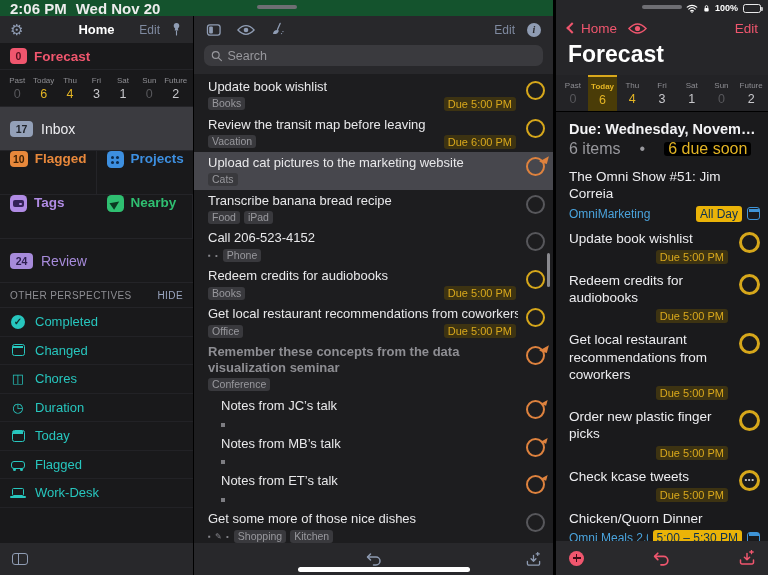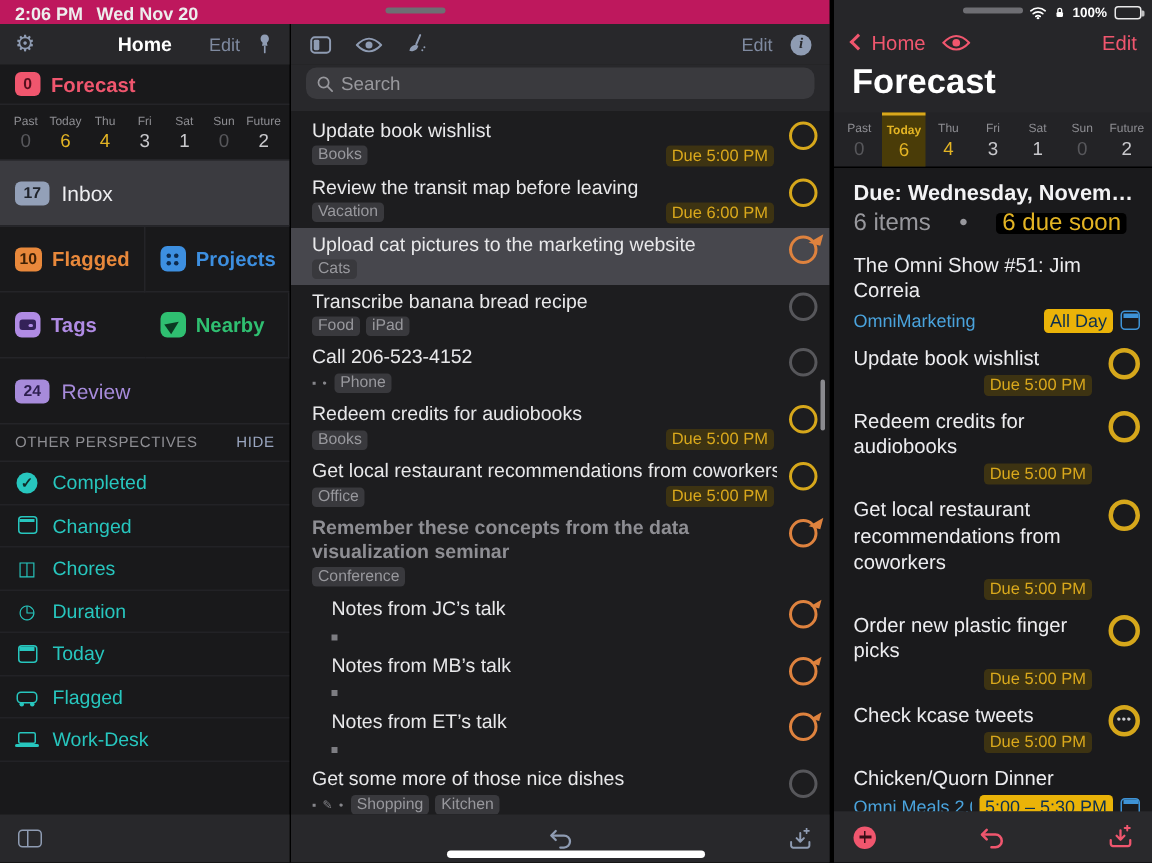--- a/index.html
+++ b/index.html
@@ -3,21 +3,21 @@
 <meta charset="utf-8">
 <style>
 *{margin:0;padding:0;box-sizing:border-box}
 html,body{width:768px;height:575px;background:#000;font-family:"Liberation Sans",sans-serif;overflow:hidden}
 body{position:relative}
 .screen{display:flex;width:768px;height:575px}
 svg{display:block}
 
 .win-left{width:553px;display:flex;flex-direction:column;background:#1c1c1e}
 .gap{width:3px;background:#000}
-.statusbar-l{height:16px;background:#be185d;color:#ededed;font-size:12px;font-weight:bold;display:flex;align-items:flex-end;gap:9px;padding:0 10px;position:relative;flex:none}
+.statusbar-l{height:16px;background:#14532d;color:#ededed;font-size:15px;font-weight:bold;display:flex;align-items:center;gap:9px;padding:0 10px;position:relative;flex:none}
 .handle{position:absolute;left:50%;top:5px;transform:translateX(-50%);width:40px;height:4px;border-radius:2px;background:#6e6e73}
 .body-l{flex:1;display:flex;min-height:0}
 
 .sidebar{width:194px;display:flex;flex-direction:column;background:#19191b;border-right:1px solid #000;flex:none}
 .sb-toolbar{height:27px;background:#28282b;display:flex;align-items:center;padding:0 10px;position:relative;flex:none;color:#8f9cb3}
 .sb-title{position:absolute;left:0;right:0;text-align:center;font-weight:bold;font-size:13px;color:#fff;pointer-events:none}
 .sb-right{margin-left:auto;display:flex;align-items:center;gap:10px;font-size:12px;color:#7f8aa0}
 .gear{font-size:15px;line-height:1;color:#8f9cb3}
 .sb-scroll{flex:1;overflow:hidden}
 .row{display:flex;align-items:center;padding:0 10px;border-bottom:1px solid #242428}
@@ -33,21 +33,21 @@
 .day-label{font-size:8px;color:#8e8e93}
 .day-count{font-size:12.5px;color:#c9c9cd}
 .day[data-style="dim"] .day-count{color:#57575b}
 .day[data-style="accent"] .day-count{color:#E3B424}
 .day[data-style="selected"]{background:#4a3c08;border-top:2px solid #D9A81C}
 .day[data-style="selected"] .day-label{color:#E3B424;font-weight:bold}
 .day[data-style="selected"] .day-count{color:#E3B424}
 .inbox-row{height:44px;background:#3b3b40;gap:8px}
 .inbox-label{color:#ededf0;font-size:14px}
 .grid{display:flex;flex-wrap:wrap}
-.gcell{width:50%;height:44px;display:flex;align-items:center;gap:7px;padding:0 10px;border-bottom:1px solid #242428}
+.gcell{width:50%;height:44px;display:flex;align-items:flex-start;gap:7px;padding:0 10px;border-bottom:1px solid #242428}
 .gcell.gl{border-right:1px solid #242428}
 .lbl-orange{color:#E8883B;font-size:13.5px;font-weight:bold}
 .lbl-blue{color:#3D8FE0;font-size:13.5px;font-weight:bold}
 .lbl-green{color:#2FBF71;font-size:13.5px;font-weight:bold}
 .lbl-lav{color:#B08BE4;font-size:13.5px;font-weight:bold}
 .lbl-purple{color:#A78BDB;font-size:14px}
 .icon-sq{width:17px;height:17px;border-radius:4.5px;position:relative;flex:none}
 .icon-projects{background:#3D8FE0}
 .icon-projects::before{content:"";position:absolute;left:4.5px;top:4.5px;width:3px;height:3px;border-radius:50%;background:#0d2b4e;box-shadow:5px 0 0 #0d2b4e,0 5px 0 #0d2b4e,5px 5px 0 #0d2b4e}
 .icon-nearby{background:#2FBF71}

